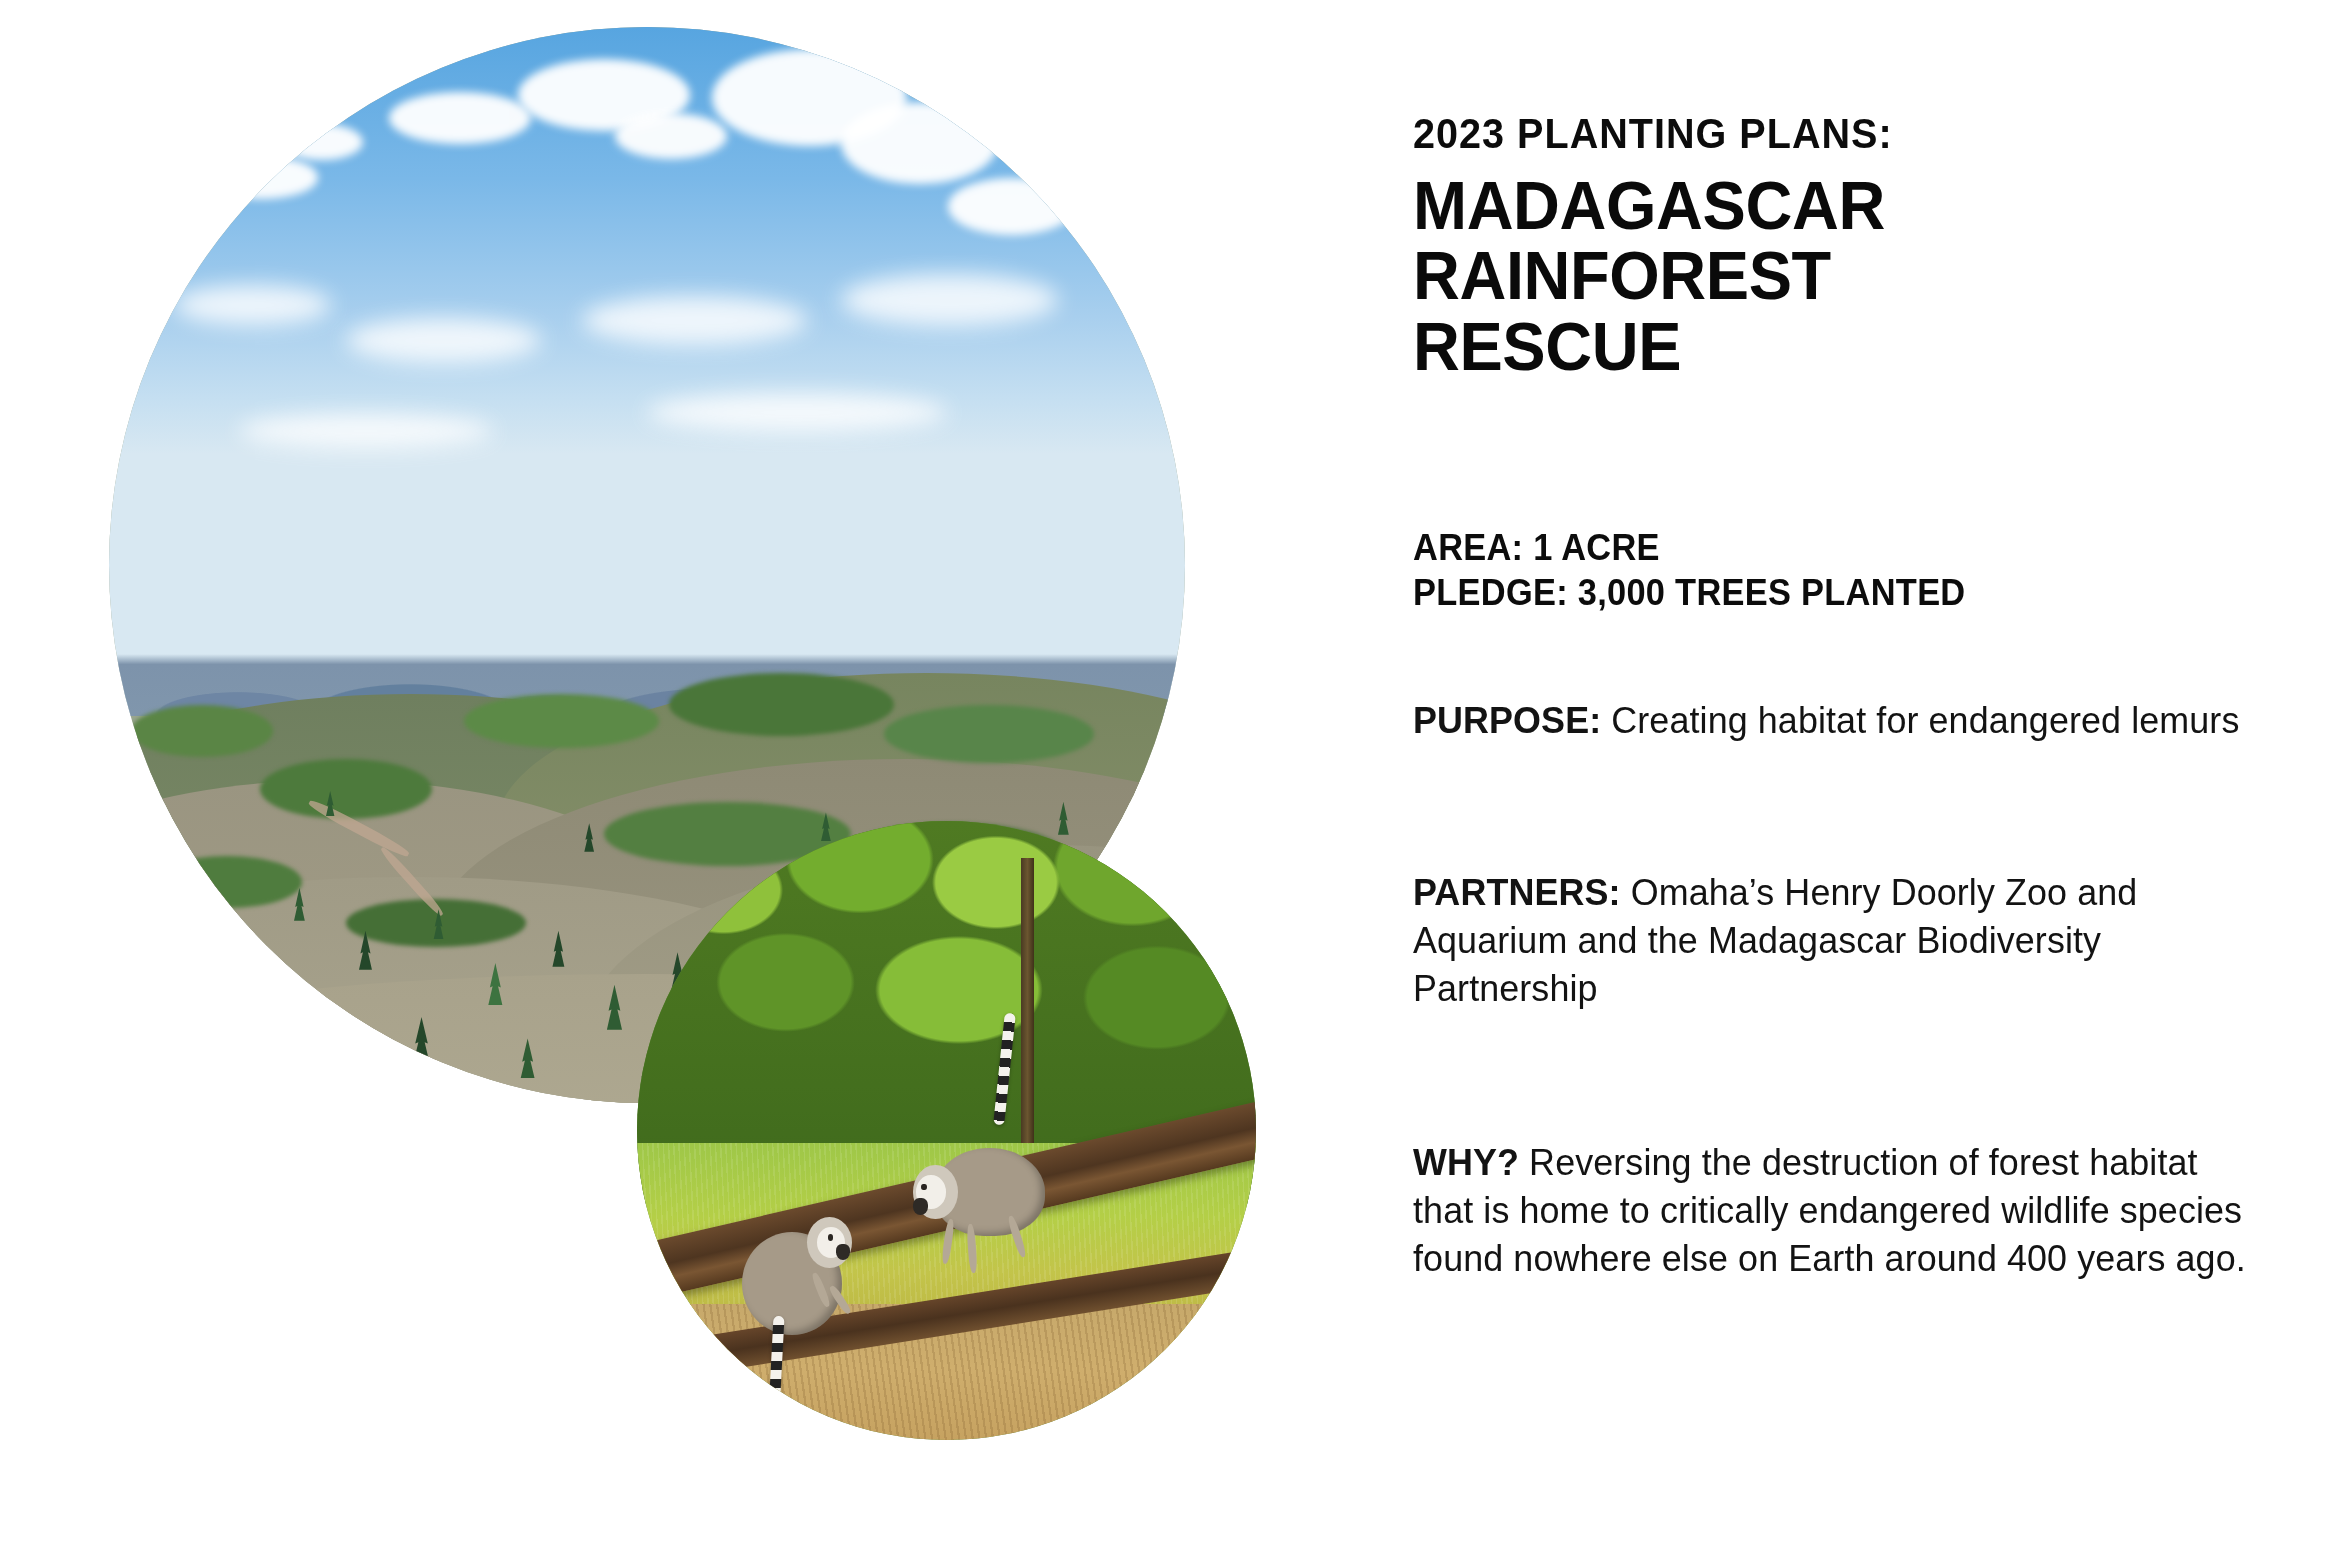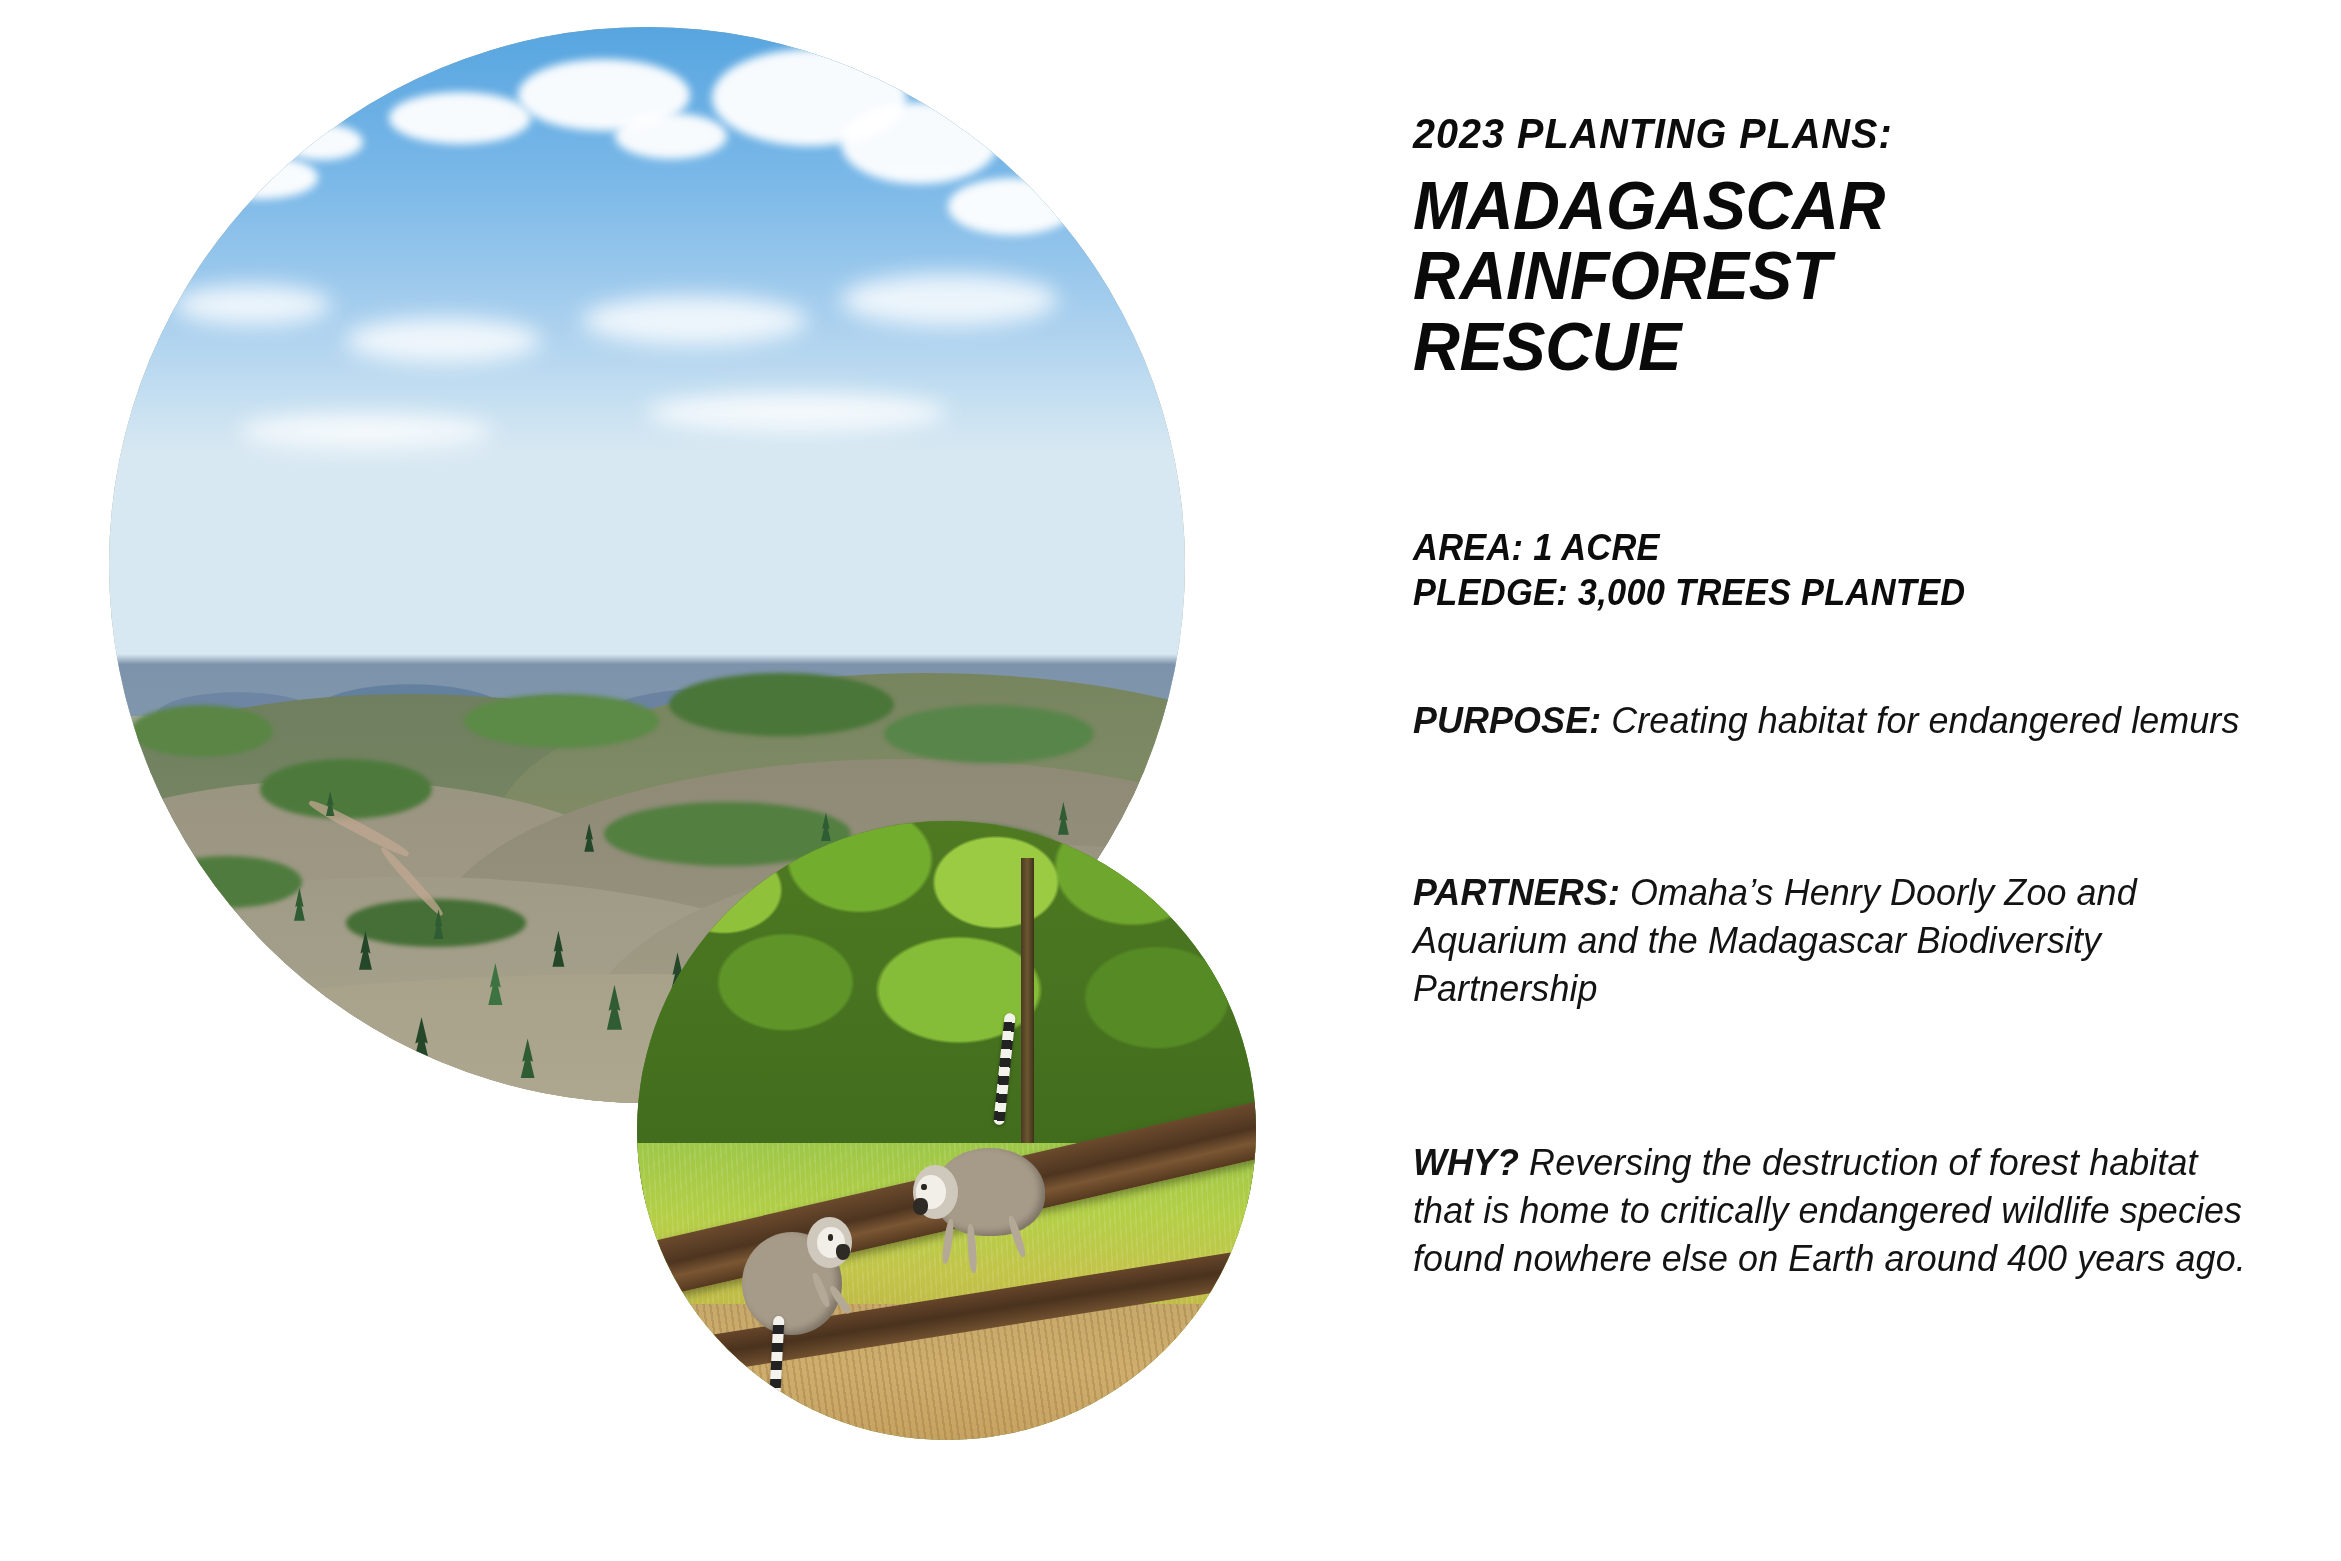--- a/index.html
+++ b/index.html
@@ -4,21 +4,21 @@
 <title>2023 Planting Plans</title>
 <style>
   html,body{margin:0;padding:0;}
   body{
     width:2342px;height:1561px;
     background:#ffffff;
     font-family:"Liberation Sans", sans-serif;
     overflow:hidden;
     position:relative;
   }
-  .page{position:relative;width:2342px;height:1561px;background:#fff;font-style:italic;}
+  .page{position:relative;width:2342px;height:1561px;background:#fff;}
 
   
   .img-col{position:absolute;left:0;top:0;width:1349px;height:1561px;}
 
   .circle{position:absolute;border-radius:50%;overflow:hidden;}
 
   
   #landscape-circle{
     left:109px;top:27px;width:1076px;height:1076px;
     background:#9aa68f;

